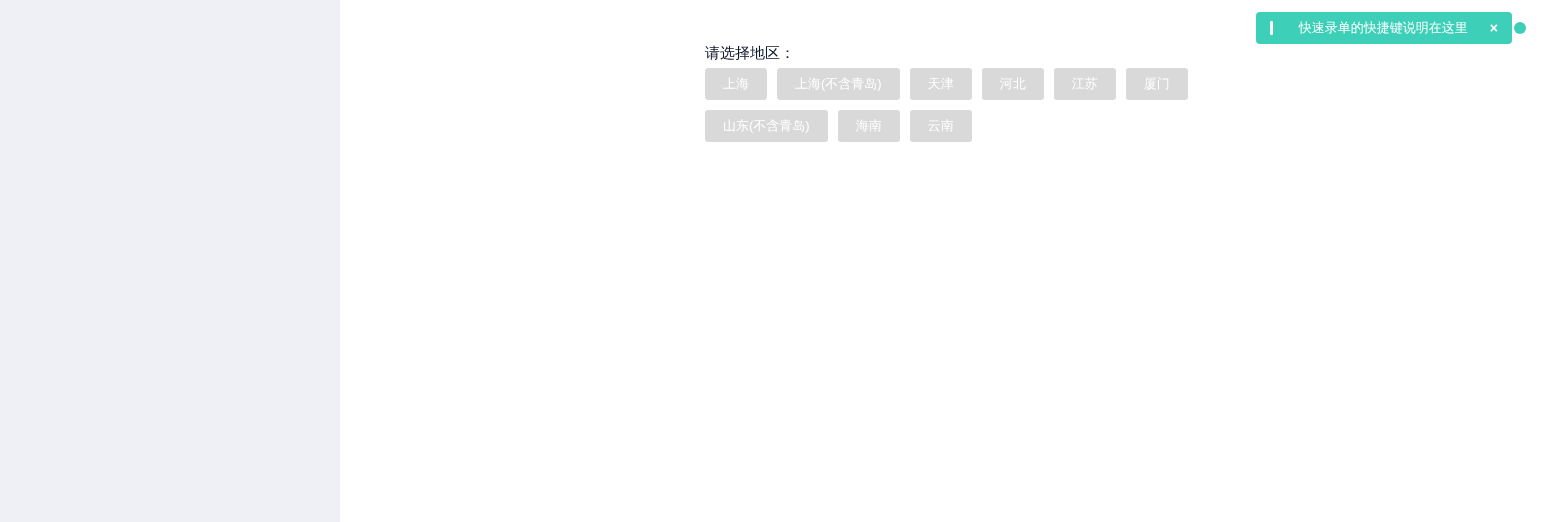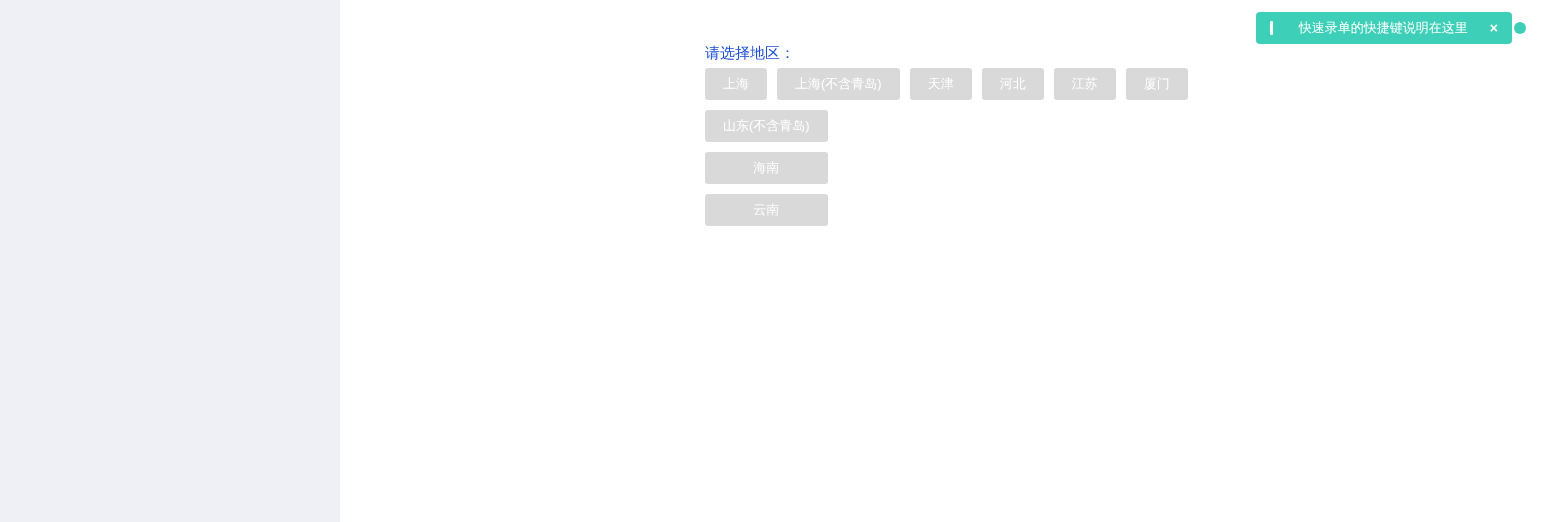--- a/index.html
+++ b/index.html
@@ -33,52 +33,53 @@
       width: 1222px;
       height: 522px;
       background: #ffffff;
     }
 
     .page-label {
       position: absolute;
       top: 44px;
       left: 365px;
       font-size: 15px;
-      color: #1d4ed8;
+      color: #0f172a;
       font-weight: normal;
     }
 
     .region-buttons-row1 {
       position: absolute;
       top: 68px;
       left: 365px;
       display: flex;
       flex-direction: row;
       gap: 10px;
     }
 
     .region-buttons-row2 {
       position: absolute;
       top: 110px;
       left: 365px;
       display: flex;
-      flex-direction: column;
+      flex-direction: row;
       gap: 10px;
     }
 
     .region-btn {
       background: #d9d9d9;
       color: #ffffff;
       border: none;
       border-radius: 3px;
       padding: 7px 18px;
       font-size: 13px;
       cursor: pointer;
       white-space: nowrap;
       font-family: 'Microsoft YaHei', SimHei, Arial, sans-serif;
+      text-align: right;
     }
 
     
     .tooltip-banner {
       position: absolute;
       top: 12px;
       right: 50px;
       background: #3ecfb9;
       color: #ffffff;
       border-radius: 4px;

